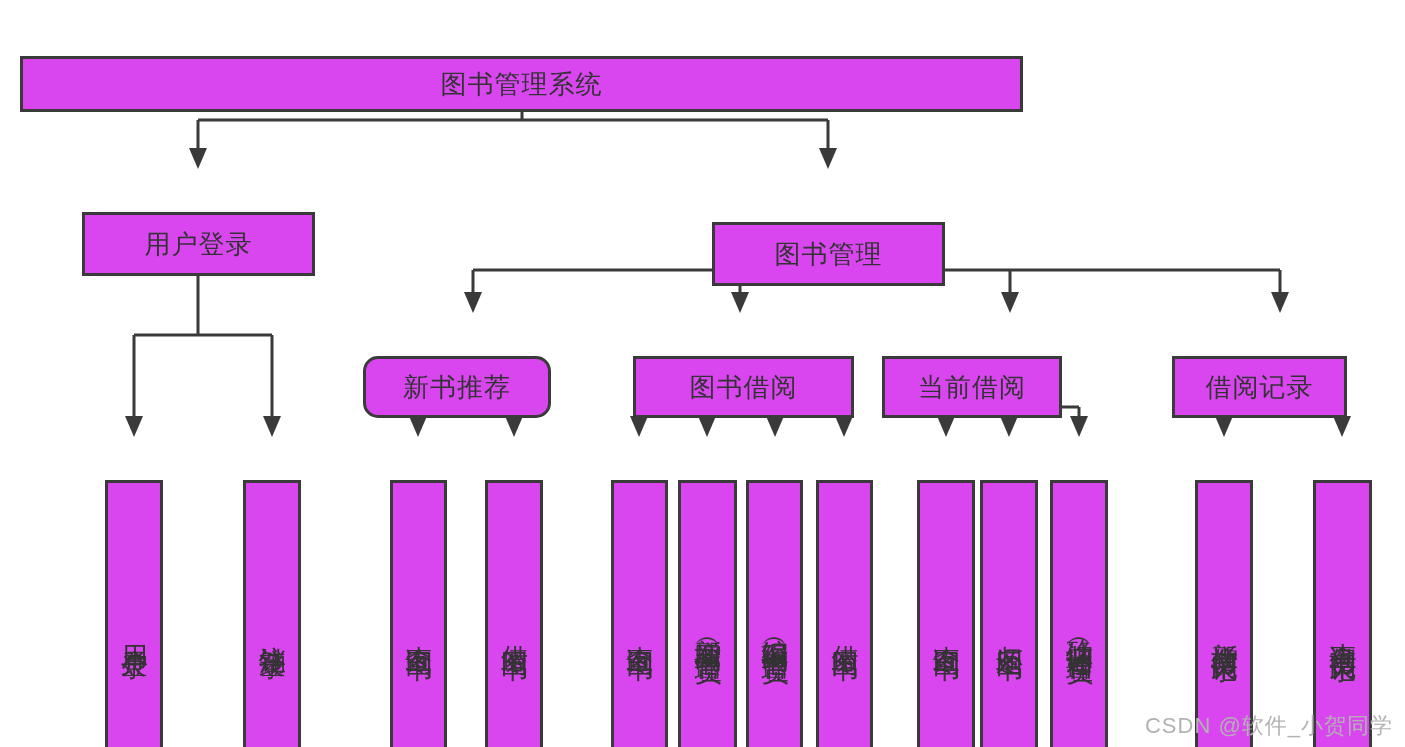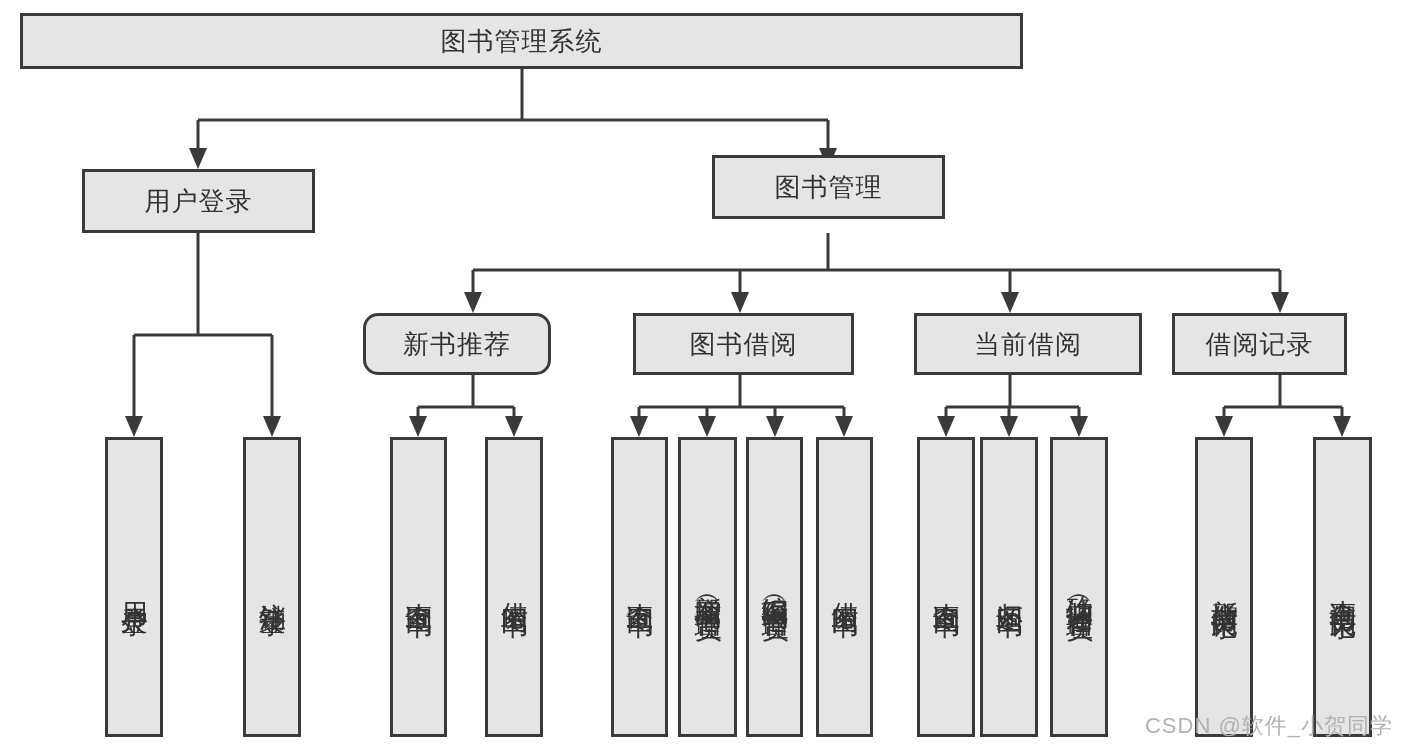--- a/index.html
+++ b/index.html
@@ -18,46 +18,47 @@
   #wires {
     position: absolute;
     left: 0; top: 0;
     width: 1405px;
     height: 747px;
   }
   .node {
     position: absolute;
     box-sizing: border-box;
     border: 3px solid #3a3a3a;
-    background: #e5e5e5;
+    background: #d946ef;
     color: #333333;
     display: flex;
     align-items: center;
     justify-content: center;
     font-size: 26px;
     letter-spacing: 1px;
     line-height: 1;
+    margin-top: 43px;
   }
   .node.vert {
     font-size: 27px;
   }
   .node.vert .vtext {
     writing-mode: vertical-rl;
     text-orientation: mixed;
     letter-spacing: 3px;
     line-height: 1;
   }
   
   .root  { left: 20px;  top: 13px;  width: 1003px; height: 56px; }
   .l2a   { left: 82px;  top: 169px; width: 233px;  height: 64px; }
-  .l2b   { left: 712px; top: 155px; width: 233px;  height: 64px; }
+  .l2b   { left: 712px; top: 179px; width: 233px;  height: 64px; }
   .l3    { top: 313px; height: 62px; }
   .l3a   { left: 363px;  width: 188px; border-radius: 15px; }
   .l3b   { left: 633px;  width: 221px; }
-  .l3c   { left: 914px;  width: 228px; }
+  .l3c   { left: 882px;  width: 180px; }
   .l3d   { left: 1172px; width: 175px; }
   .leaf  { top: 437px; height: 300px; width: 58px; }
   .x105  { left: 105px; }
   .x243  { left: 243px; }
   .x390  { left: 390px; width: 57px; }
   .x485  { left: 485px; }
   .x611  { left: 611px; width: 57px; }
   .x678  { left: 678px; width: 59px; }
   .x746  { left: 746px; width: 57px; }
   .x816  { left: 816px; width: 57px; }

